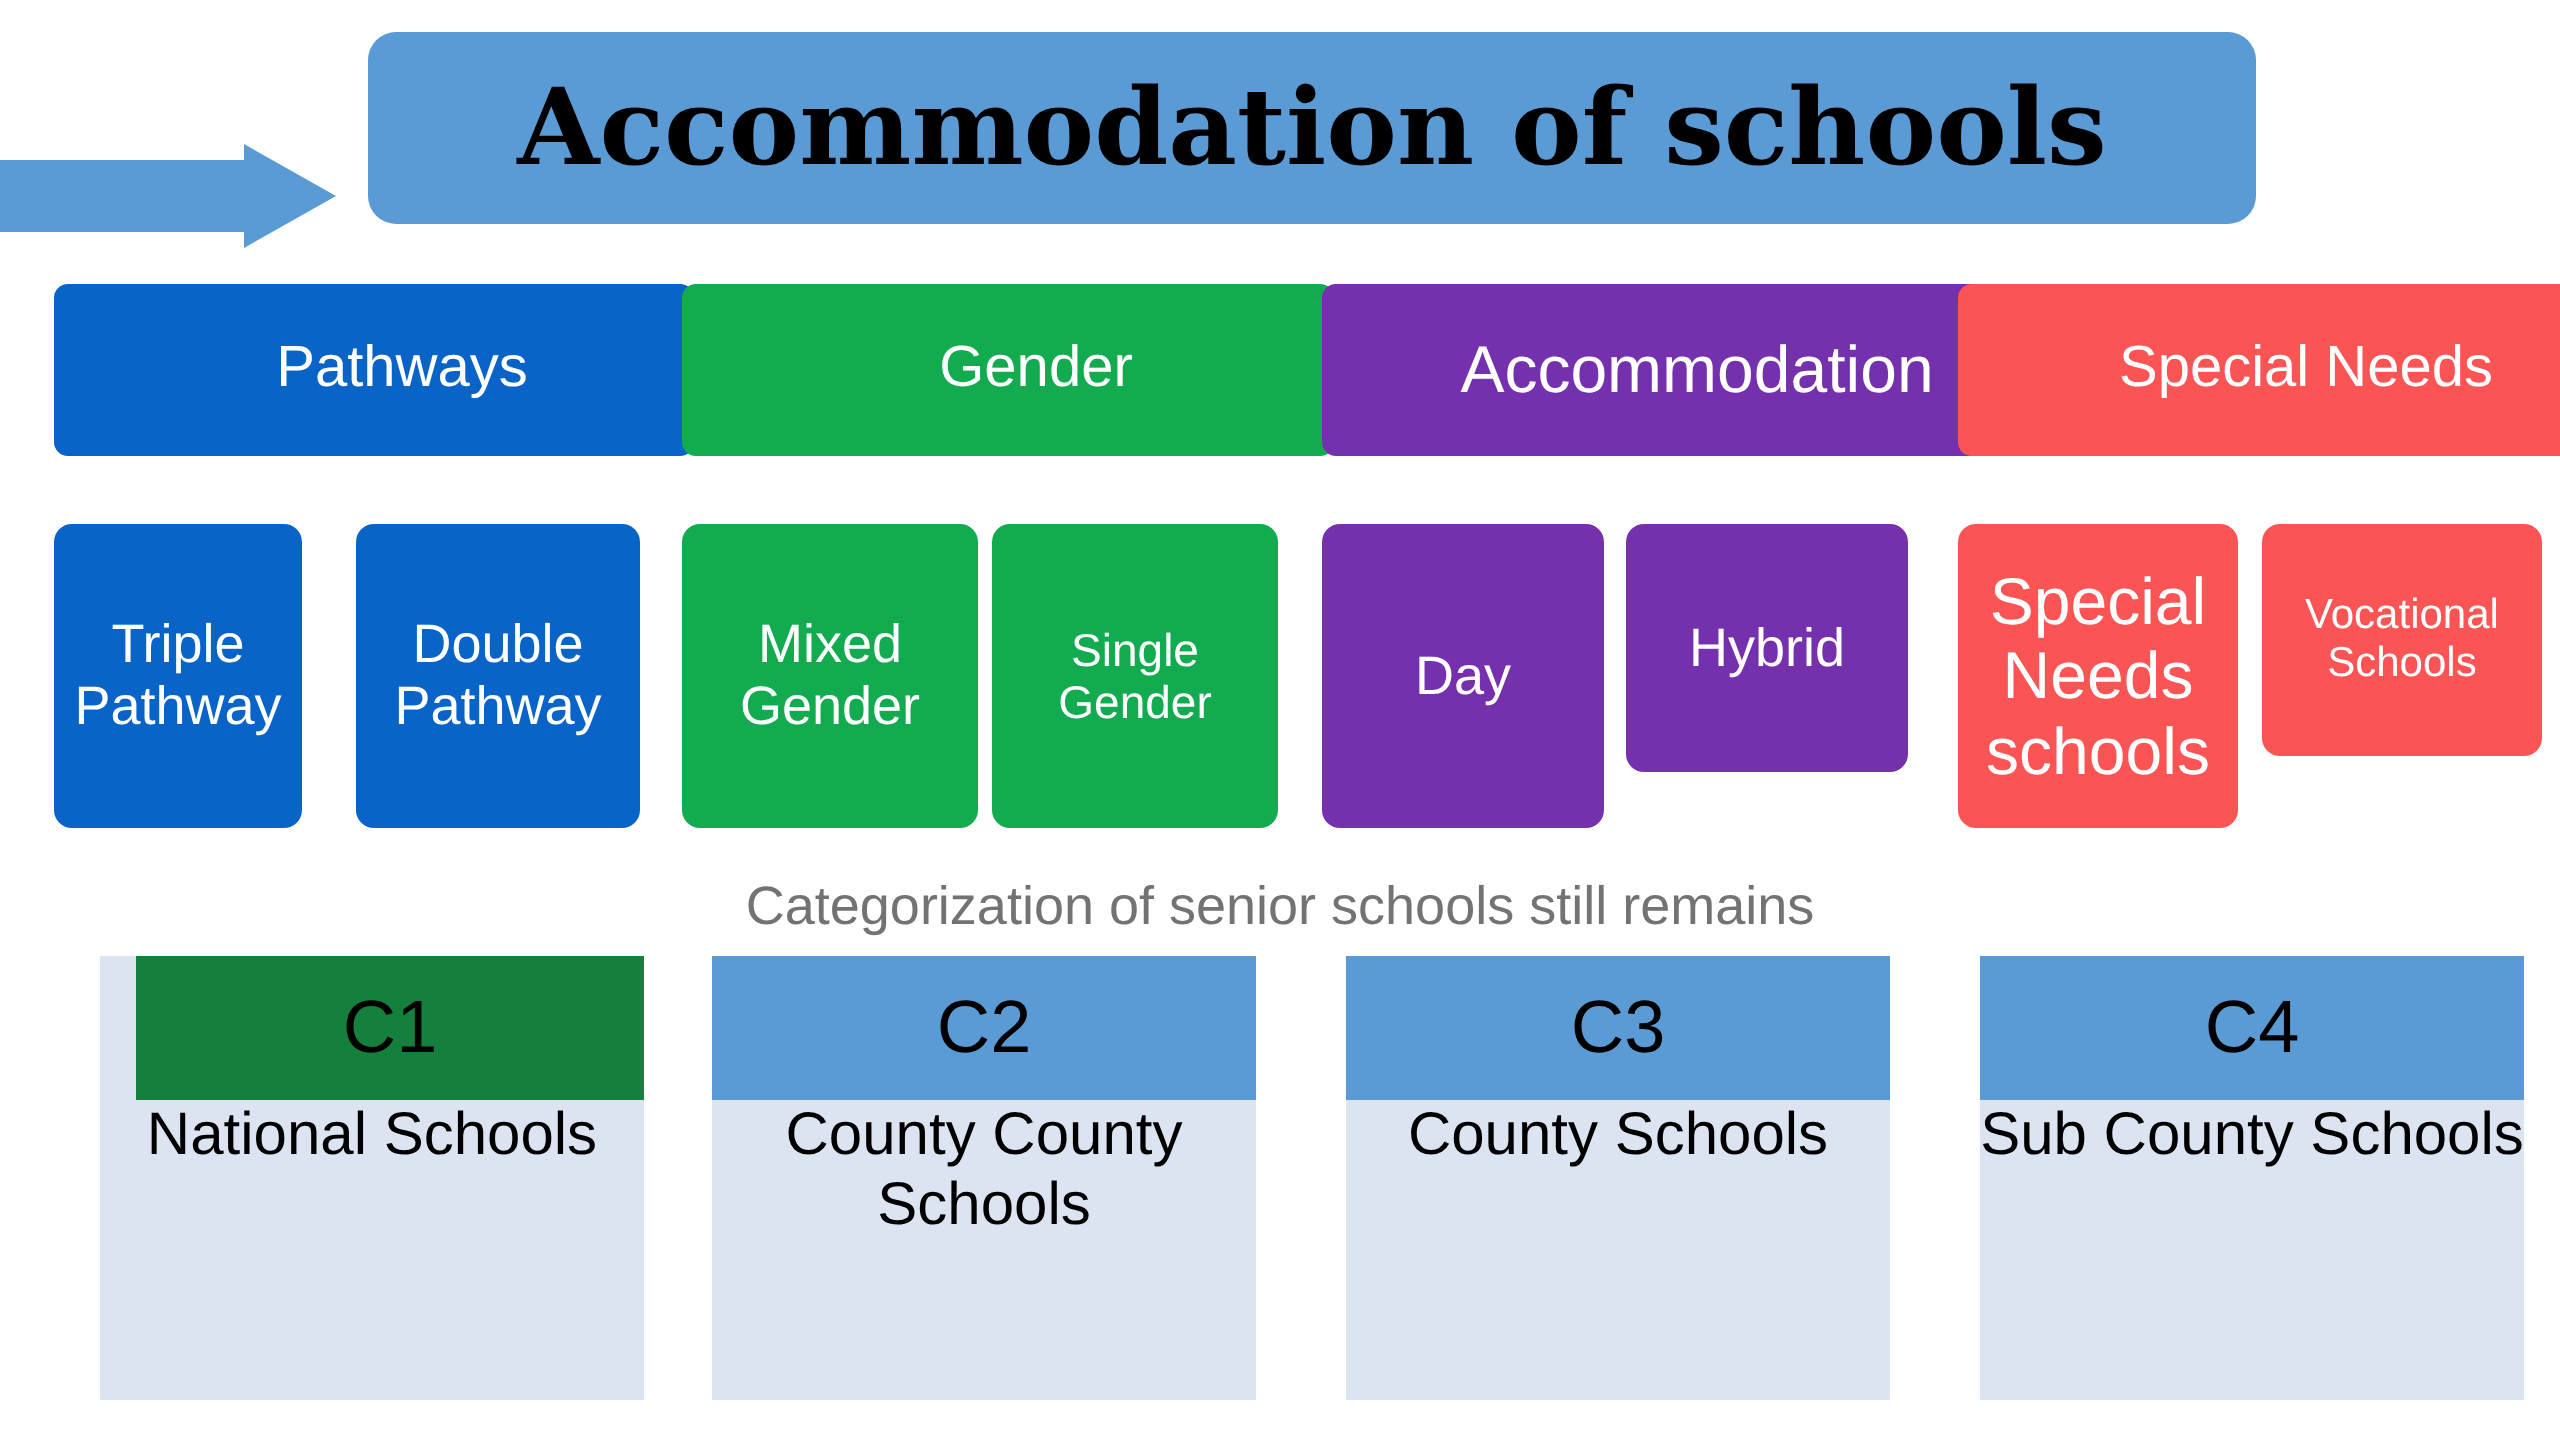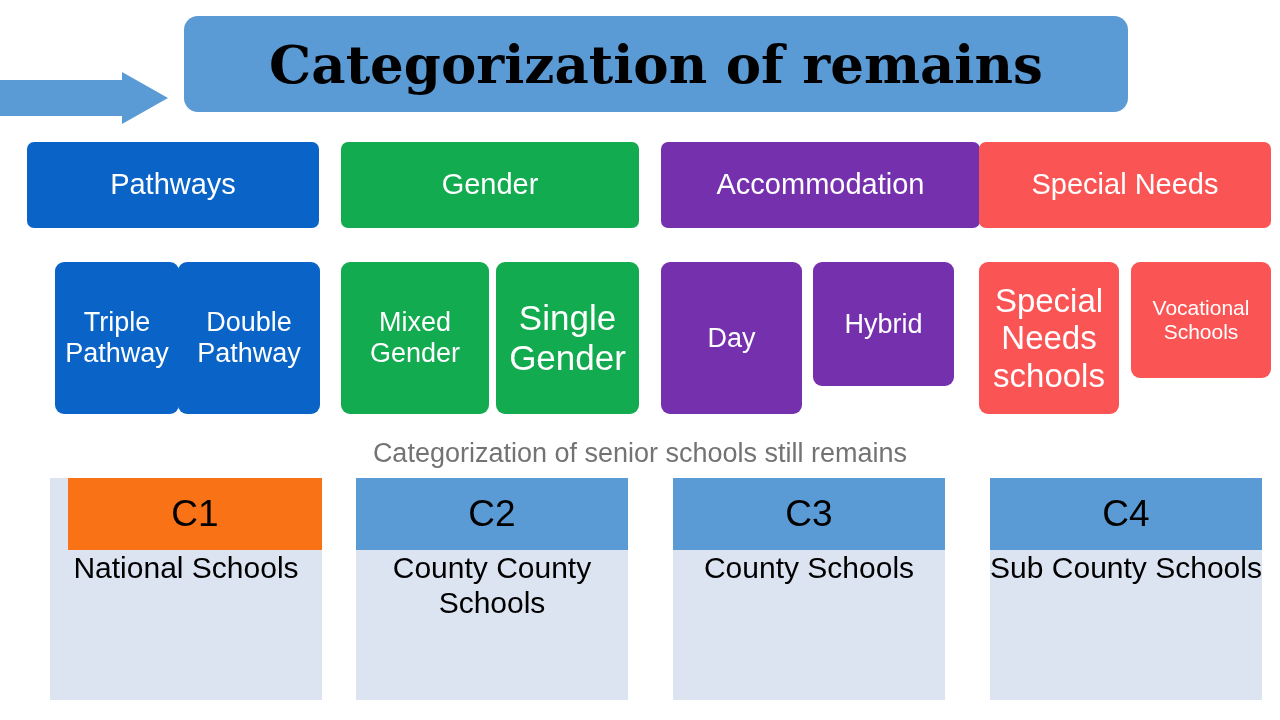--- a/index.html
+++ b/index.html
@@ -54,20 +54,21 @@
   }
   .cat-box {
     position: absolute;
     border-radius: 7px;
     display: flex;
     align-items: center;
     justify-content: center;
     color: #ffffff;
     text-align: center;
     line-height: 1.1;
+    padding-left: 28px;
   }
 
   
   .sub-row {
     position: absolute;
     left: 0;
     top: 262px;
     width: 1280px;
     height: 152px;
   }
@@ -125,70 +126,70 @@
   }
 </style>
 </head>
 <body>
 
 <svg class="title-arrow" viewBox="0 0 168 52" preserveAspectRatio="none">
   <polygon points="0,8 122,8 122,0 168,26 122,52 122,44 0,44" fill="#5b9bd5"></polygon>
 </svg>
 
 <div class="title-banner">
-  <div class="title-text">Categorization of remains</div>
+  <div class="title-text">Accommodation of schools</div>
 </div>
 
 <div class="cat-row">
     <div class="cat-box" style="left: 27px; top: 0px; width: 292px; height: 86px; background: rgb(10, 100, 200); font-size: 29px;">
       <span>Pathways</span>
     </div>
     <div class="cat-box" style="left: 341px; top: 0px; width: 298px; height: 86px; background: rgb(19, 171, 79); font-size: 29px;">
       <span>Gender</span>
     </div>
-    <div class="cat-box" style="left: 661px; top: 0px; width: 319px; height: 86px; background: rgb(117, 48, 173); font-size: 29px;">
+    <div class="cat-box" style="left: 661px; top: 0px; width: 319px; height: 86px; background: rgb(117, 48, 173); font-size: 33px;">
       <span>Accommodation</span>
     </div>
     <div class="cat-box" style="left: 979px; top: 0px; width: 292px; height: 86px; background: rgb(251, 84, 84); font-size: 29px;">
       <span>Special Needs</span>
     </div>
   </div>
 
 <div class="sub-row">
-    <div class="sub-box" style="left: 27px; top: 0px; width: 124px; height: 152px; background: rgb(10, 100, 200); font-size: 27px; margin-left: 28px;">
+    <div class="sub-box" style="left: 27px; top: 0px; width: 124px; height: 152px; background: rgb(10, 100, 200); font-size: 27px;">
       <span>Triple<br>Pathway</span>
     </div>
     <div class="sub-box" style="left: 178px; top: 0px; width: 142px; height: 152px; background: rgb(10, 100, 200); font-size: 27px;">
       <span>Double<br>Pathway</span>
     </div>
     <div class="sub-box" style="left: 341px; top: 0px; width: 148px; height: 152px; background: rgb(19, 171, 79); font-size: 27px;">
       <span>Mixed<br>Gender</span>
     </div>
-    <div class="sub-box" style="left: 496px; top: 0px; width: 143px; height: 152px; background: rgb(19, 171, 79); font-size: 35px;">
+    <div class="sub-box" style="left: 496px; top: 0px; width: 143px; height: 152px; background: rgb(19, 171, 79); font-size: 23px;">
       <span>Single<br>Gender</span>
     </div>
     <div class="sub-box" style="left: 661px; top: 0px; width: 141px; height: 152px; background: rgb(117, 48, 173); font-size: 27px;">
       <span>Day</span>
     </div>
     <div class="sub-box" style="left: 813px; top: 0px; width: 141px; height: 124px; background: rgb(117, 48, 173); font-size: 27px;">
       <span>Hybrid</span>
     </div>
     <div class="sub-box" style="left: 979px; top: 0px; width: 140px; height: 152px; background: rgb(251, 84, 84); font-size: 33px;">
       <span>Special<br>Needs<br>schools</span>
     </div>
     <div class="sub-box" style="left: 1131px; top: 0px; width: 140px; height: 116px; background: rgb(251, 84, 84); font-size: 21px;">
       <span>Vocational<br>Schools</span>
     </div>
   </div>
 
 <div class="caption">Categorization of senior schools still remains</div>
 
 <div id="cards-root">
     <div class="card" style="left: 50px; background: rgb(220, 227, 241);">
-      <div class="card-head" style="background: #f97316; margin-left: 18px;">C1</div>
+      <div class="card-head" style="background: #15803d; margin-left: 18px;">C1</div>
       <div class="card-body">National Schools</div>
     </div>
     <div class="card" style="left: 356px; background: rgb(220, 227, 241);">
       <div class="card-head" style="background: rgb(91, 155, 213);">C2</div>
       <div class="card-body">County County Schools</div>
     </div>
     <div class="card" style="left: 673px; background: rgb(220, 227, 241);">
       <div class="card-head" style="background: rgb(91, 155, 213);">C3</div>
       <div class="card-body">County Schools</div>
     </div>

